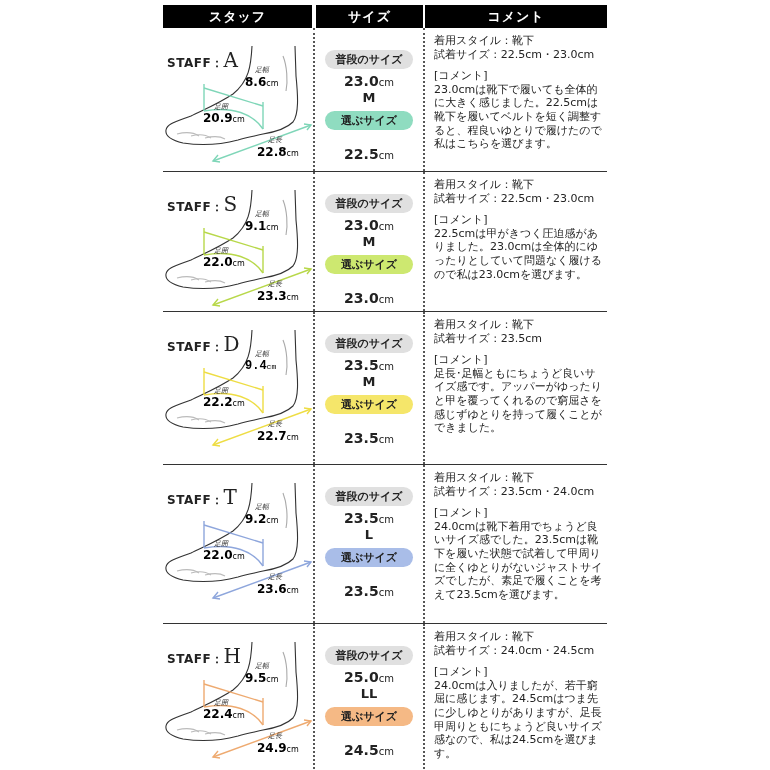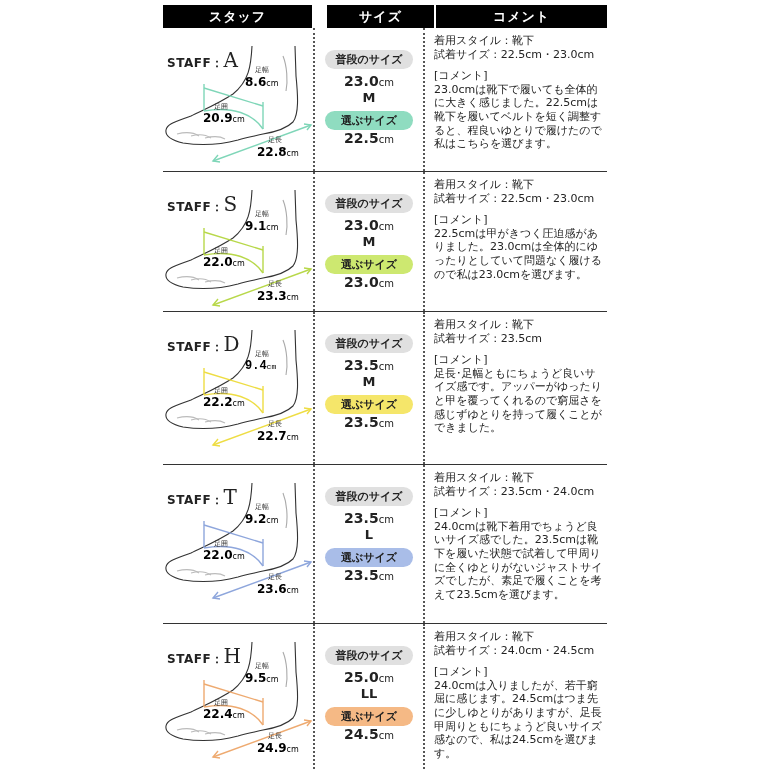--- a/index.html
+++ b/index.html
@@ -2,42 +2,42 @@
 <html><head>
 <meta charset="utf-8">
 <style>
   html, body { margin:0; padding:0; background:#ffffff; }
   body { width:770px; height:770px; position:relative; overflow:hidden;
          font-family:"DejaVu Sans","Liberation Sans",sans-serif; color:#222; }
   .table { position:absolute; left:163px; top:5px; width:444px; }
   .header { display:flex; height:23px; }
   .hcell { background:#000; color:#fff; font-weight:bold; font-size:13px;
            display:flex; align-items:center; justify-content:center; letter-spacing:1px; }
-  .h1 { width:149px; margin-right:15px; }
+  .h1 { width:149px; margin-right:4px; }
   .h2 { width:107px; margin-right:2px; }
   .h3 { flex:1; }
   .row { position:relative; display:flex; border-bottom:1.5px solid #333; }
   .row:last-child { border-bottom:none; }
   .c-staff { width:150px; position:relative; }
   .c-size { width:108px; position:relative; border-left:2px dotted #555; display:flex; flex-direction:column; align-items:center; }
   .c-comment { flex:1; border-left:2px dotted #555; padding:6px 0 0 9px; font-size:11px; line-height:13.6px; color:#222; }
   .c-comment .gap { height:8px; }
   .staff-label { position:absolute; left:4px; top:20px; font-size:12px; font-weight:bold; letter-spacing:0.5px; color:#222; }
   .staff-letter { font-family:"DejaVu Serif","Liberation Serif",serif; font-weight:normal; font-size:20px; }
   .foot { position:absolute; left:0; top:0; }
-  .m-label { position:absolute; font-size:7px; color:#333; text-align:center; }
+  .m-label { position:absolute; font-size:7px; color:#333; text-align:center;font-style:italic; }
   .m-val { position:absolute; font-size:12px; font-weight:bold; color:#000000; white-space:nowrap; }
   .m-val small { font-size:8px; font-weight:normal; }
   .pill { border-radius:10px; font-size:11px; font-weight:bold; padding:2px 0; width:88px; text-align:center; color:#222; }
   .pill.usual { background:#e0e0e0; margin-top:22px; }
   .size-big { font-size:14px; font-weight:bold; margin-top:5px; line-height:15px; text-align:center; }
   .size-big small { font-size:10px; font-weight:normal; }
   .size-sub { font-size:13px; font-weight:bold; line-height:15px; text-align:center; }
   .pill.choose { margin-top:6px; }
-  .size-choose { font-size:14px; font-weight:bold; margin-top:0; text-align:center; }
+  .size-choose { font-size:14px; font-weight:bold; margin-top:16px; text-align:center; }
   .size-choose small { font-size:10px; font-weight:normal; }
 </style>
 </head>
 <body>
 
 <div class="table">
   <div class="header">
     <div class="hcell h1">スタッフ</div>
     <div class="hcell h2">サイズ</div>
     <div class="hcell h3">コメント</div>

